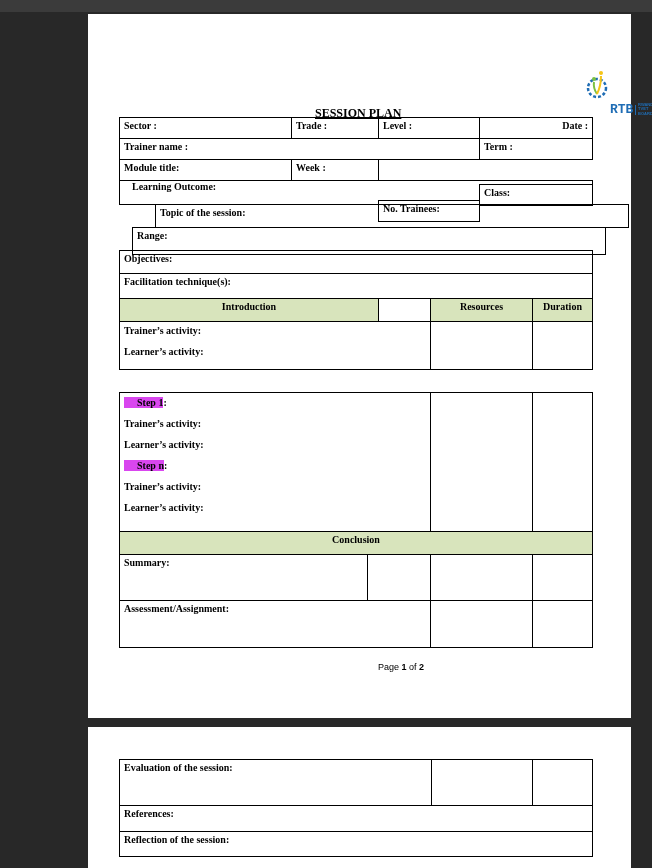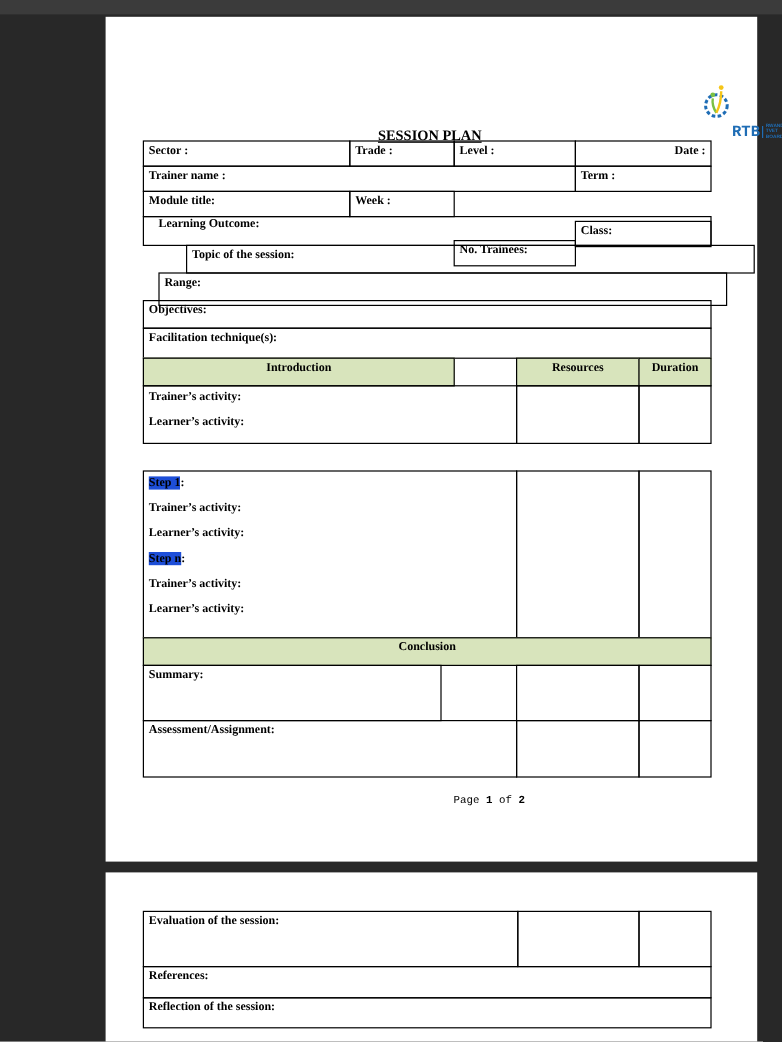--- a/index.html
+++ b/index.html
@@ -9,22 +9,22 @@
   .p1{left:88px;top:14px;width:543px;height:704px;}
   .p2{left:88px;top:727px;width:543px;height:160px;}
   .title{position:absolute;left:227px;top:92px;font-size:12px;font-weight:bold;text-decoration:underline;color:#000;}
   .logo{position:absolute;left:478px;top:54px;width:70px;height:46px;}
   .logo-text{position:absolute;left:0;top:34px;display:flex;align-items:center;}
   .rtb{font-family:Liberation Mono, monospace;font-weight:bold;font-size:13px;color:#1f6db5;padding-left:44px;}
   .sep{width:1px;height:10px;background:#1f6db5;margin:0 2px;}
   .board{font-family:"Liberation Sans",sans-serif;font-size:4px;line-height:4.5px;color:#1f6db5;font-weight:bold;}
   .cell{position:absolute;box-sizing:border-box;border:1px solid #000;font-size:10px;font-weight:bold;color:#000;padding:2px 4px;}
   .green{background:#d8e4bc;text-align:center;}
-  .hl{background:#1d4ed8;}
-  .pageno{position:absolute;left:250px;top:648px;font-family:Liberation Mono, monospace;font-size:9px;color:#000;padding-left:40px;}
+  .hl{background:#d946ef;padding-left:13px;}
+  .pageno{position:absolute;left:250px;top:648px;font-family:Liberation Sans, sans-serif;font-size:9px;color:#000;padding-left:40px;}
 </style>
 </head>
 <body>
 
 <div class="topbar"></div>
 
 <div class="page p1">
   <div class="logo">
     <svg width="30" height="34" viewBox="0 0 30 34" style="position:absolute;left:16px;top:0;">
       <circle cx="15" cy="20" r="9" fill="none" stroke="#1f6db5" stroke-width="2.5" stroke-dasharray="3 2"></circle>

